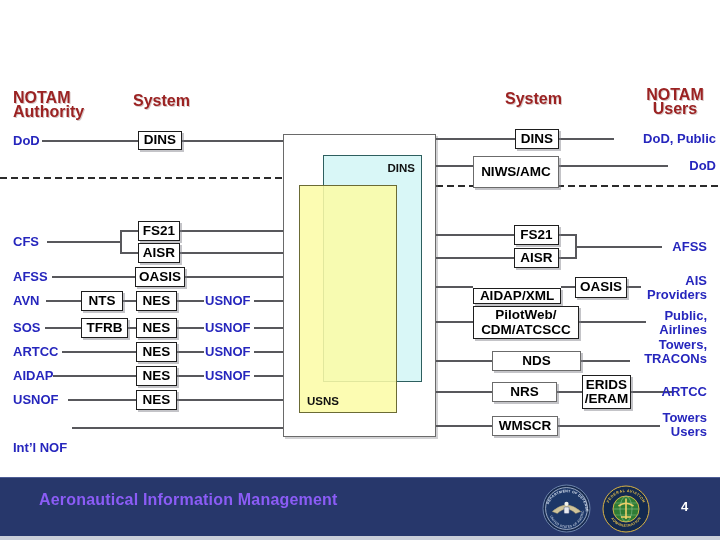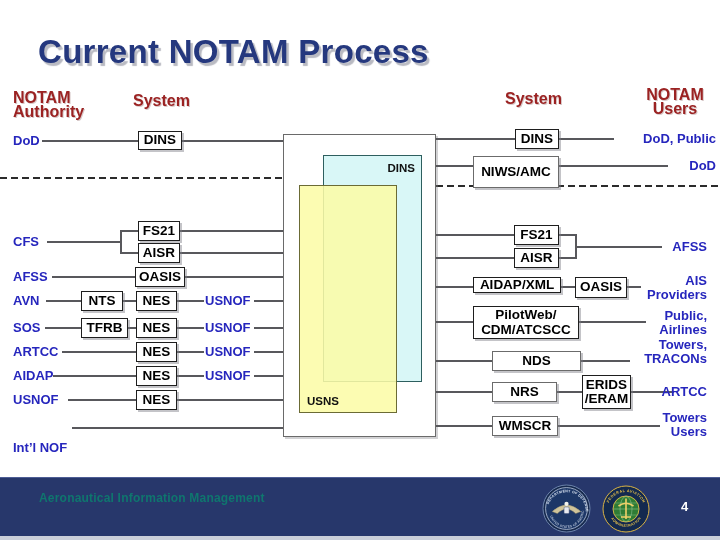--- a/index.html
+++ b/index.html
@@ -23,31 +23,30 @@
   .bx.gy{border-color:#6b6b6b;}
   .outerbox{position:absolute;box-sizing:border-box;background:#fff;border:1.8px solid #6a6a6a;
             box-shadow:2px 2px 0 rgba(125,125,132,.35);}
   .dinsbox{position:absolute;box-sizing:border-box;background:#d9f7f7;border:1.6px solid #2e5f5f;}
   .usnsbox{position:absolute;box-sizing:border-box;background:rgba(252,252,167,.87);
            border:1.6px solid #6b6b35;}
   .inlbl{position:absolute;font-weight:700;font-size:11.5px;color:#101010;}
   .footerbar{position:absolute;left:0;right:0;top:477px;height:59px;background:#27376b;
              border-top:1px solid #4d5d95;}
   .bstrip{position:absolute;left:0;right:0;top:536px;height:4px;background:#c9ced8;}
-  .ftext{position:absolute;left:39px;top:491px;font-size:12px;font-weight:700;color:#0f766e;
+  .ftext{position:absolute;left:39px;top:491px;font-size:16px;font-weight:700;color:#8b5cf6;
          letter-spacing:.2px;}
   .pagenum{position:absolute;left:681px;top:499px;font-size:13px;font-weight:700;color:#fff;}
   .seal{position:absolute;}
 </style>
 </head>
 <body>
 
 <div class="slide">
 
-  <div class="title">Current NOTAM Process</div>
 
   <div class="hdr" style="left:13px;top:91px;width:80px">NOTAM
 Authority</div>
   <div class="hdr" style="left:133px;top:94px">System</div>
   <div class="hdr" style="left:505px;top:92px">System</div>
   <div class="hdr" style="left:640px;top:88px;width:70px;text-align:center">NOTAM
 Users</div>
 
   <div class="dash" style="left:0;top:177px;width:283px"></div>
   <div class="dash" style="left:436px;top:185px;width:284px"></div>
@@ -135,21 +134,21 @@
   <div class="hl" style="left:436px;top:391px;width:56px"></div>
   <div class="hl" style="left:557px;top:391px;width:25px"></div>
   <div class="hl" style="left:631px;top:391px;width:43px"></div>
   <div class="hl" style="left:436px;top:425px;width:56px"></div>
   <div class="hl" style="left:558px;top:425px;width:102px"></div>
 
   <div class="bx" style="left:515px;top:129px;width:44px;height:20px">DINS</div>
   <div class="bx gy" style="left:473px;top:156px;width:86px;height:32px">NIWS/AMC</div>
   <div class="bx" style="left:514px;top:225px;width:45px;height:20px">FS21</div>
   <div class="bx" style="left:514px;top:248px;width:45px;height:20px">AISR</div>
-  <div class="bx" style="left:473px;top:277px;width:88px;height:16px">AIDAP/XML</div>
+  <div class="bx" style="left:473px;top:288px;width:88px;height:16px">AIDAP/XML</div>
   <div class="bx" style="left:575px;top:277px;width:52px;height:21px">OASIS</div>
   <div class="bx" style="left:473px;top:306px;width:106px;height:33px">PilotWeb/
 CDM/ATCSCC</div>
   <div class="bx gy" style="left:492px;top:351px;width:89px;height:20px">NDS</div>
   <div class="bx gy" style="left:492px;top:382px;width:65px;height:20px">NRS</div>
   <div class="bx" style="left:582px;top:375px;width:49px;height:34px">ERIDS
 /ERAM</div>
   <div class="bx gy" style="left:492px;top:416px;width:66px;height:20px">WMSCR</div>
 
   <div class="usr" style="right:4px;top:132px">DoD, Public</div>

